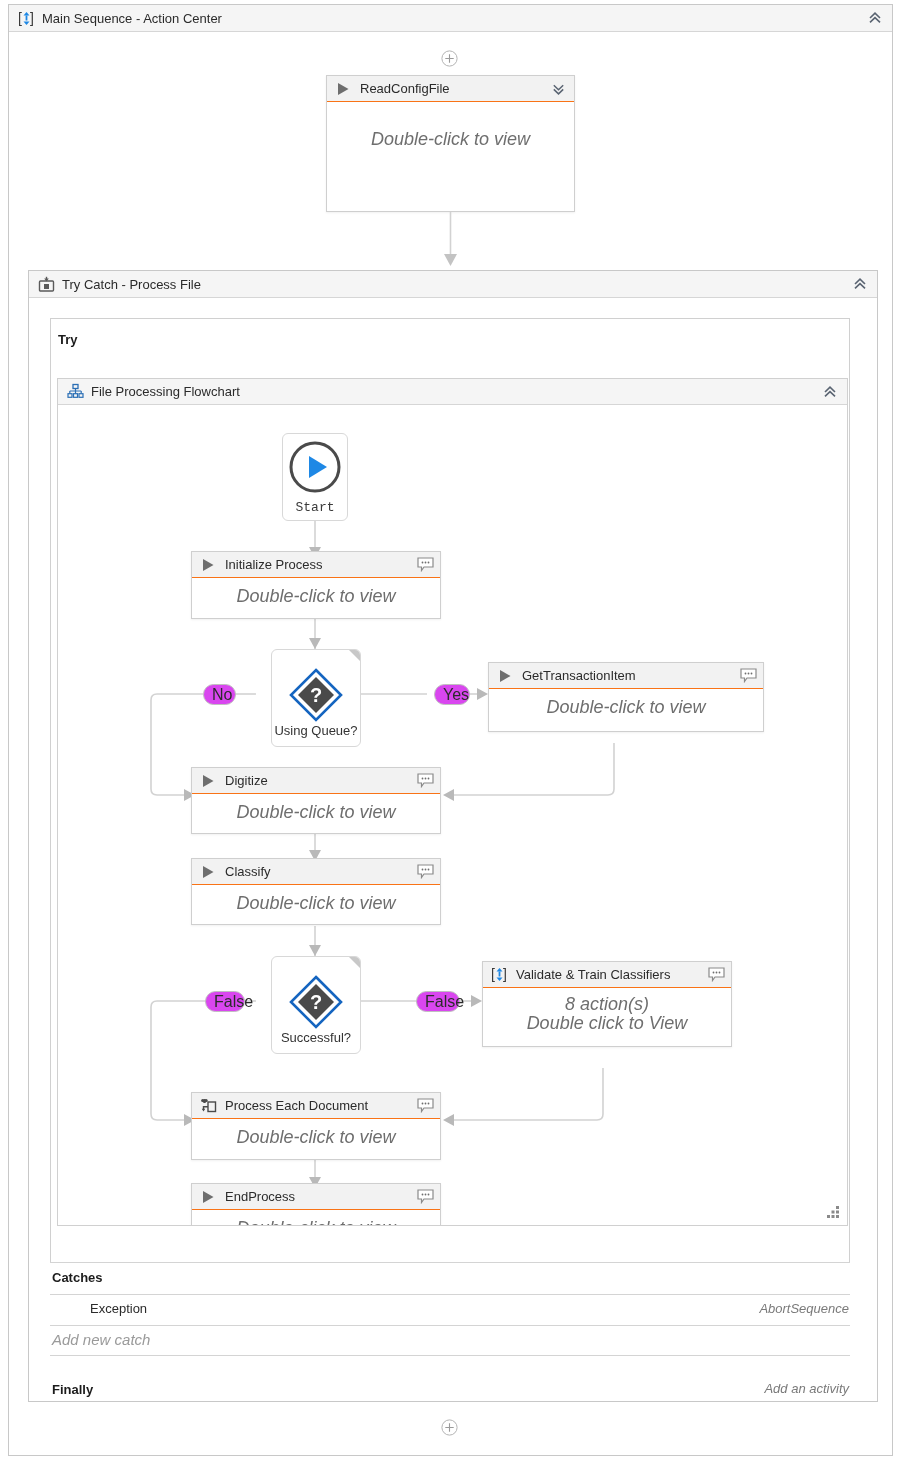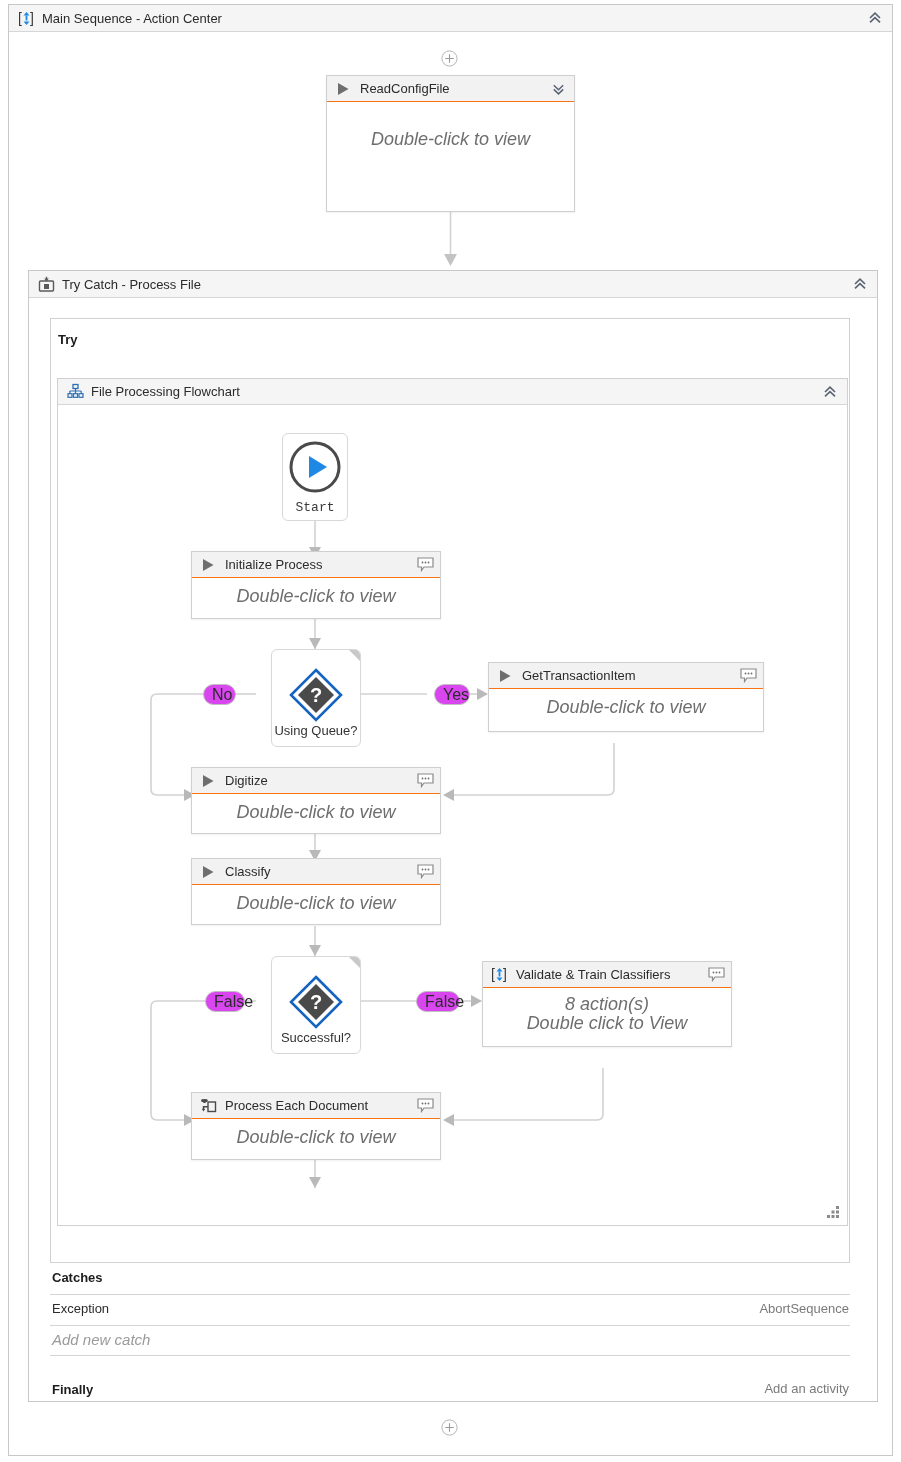--- a/index.html
+++ b/index.html
@@ -154,24 +154,26 @@
   }
   .rule {
     position: absolute;
     height: 1px;
     background: #d4d4d4;
   }
   .row-text-left {
     position: absolute;
     font-size: 13px;
     color: #2b2b2b;
+    margin-left: 38px;
   }
   .row-text-right {
     position: absolute;
     font-size: 13px;
+    font-style: italic;
     color: #7a7a7a;
     text-align: right;
   }
   .row-text-muted {
     position: absolute;
     font-size: 15px;
     font-style: italic;
     color: #9a9a9a;
   }
 
@@ -601,20 +603,41 @@
               <circle cx="8.5" cy="5.5" r="0.9" fill="#6e6e6e"></circle>
               <circle cx="11.5" cy="5.5" r="0.9" fill="#6e6e6e"></circle>
             </svg>
           </span>
         </div>
         <div class="activity-body" style="padding-top:9px;">
           <div class="hint-text">Double-click to view</div>
         </div>
       </div>
 
+      <div class="activity" style="left:133px; top:777px; width:250px; height:67px;">
+        <div class="activity-hdr">
+          <span class="act-icon">
+            <svg width="16" height="16" viewBox="0 0 16 16">
+                <polygon points="3,2 13.5,8 3,14" fill="#6e6e6e"></polygon>
+              </svg>
+          </span>
+          <span class="act-title">EndProcess</span>
+          <span class="annot-icon">
+            <svg width="17" height="15" viewBox="0 0 17 15">
+              <path d="M1 1 H16 V10 H7 L4.5 13.5 V10 H1 Z" fill="#ffffff" stroke="#8a8a8a" stroke-width="1.2"></path>
+              <circle cx="5.5" cy="5.5" r="0.9" fill="#6e6e6e"></circle>
+              <circle cx="8.5" cy="5.5" r="0.9" fill="#6e6e6e"></circle>
+              <circle cx="11.5" cy="5.5" r="0.9" fill="#6e6e6e"></circle>
+            </svg>
+          </span>
+        </div>
+        <div class="activity-body" style="padding-top:9px;">
+          <div class="hint-text">Double-click to view</div>
+        </div>
+      </div>
 
       <span class="resize-grip">
         <svg width="14" height="14" viewBox="0 0 14 14">
           <rect x="9" y="1" width="3" height="3" fill="#8a8a8a"></rect>
           <rect x="9" y="5.5" width="3" height="3" fill="#8a8a8a"></rect>
           <rect x="4.5" y="5.5" width="3" height="3" fill="#8a8a8a"></rect>
           <rect x="9" y="10" width="3" height="3" fill="#8a8a8a"></rect>
           <rect x="4.5" y="10" width="3" height="3" fill="#8a8a8a"></rect>
           <rect x="0" y="10" width="3" height="3" fill="#8a8a8a"></rect>
         </svg>

